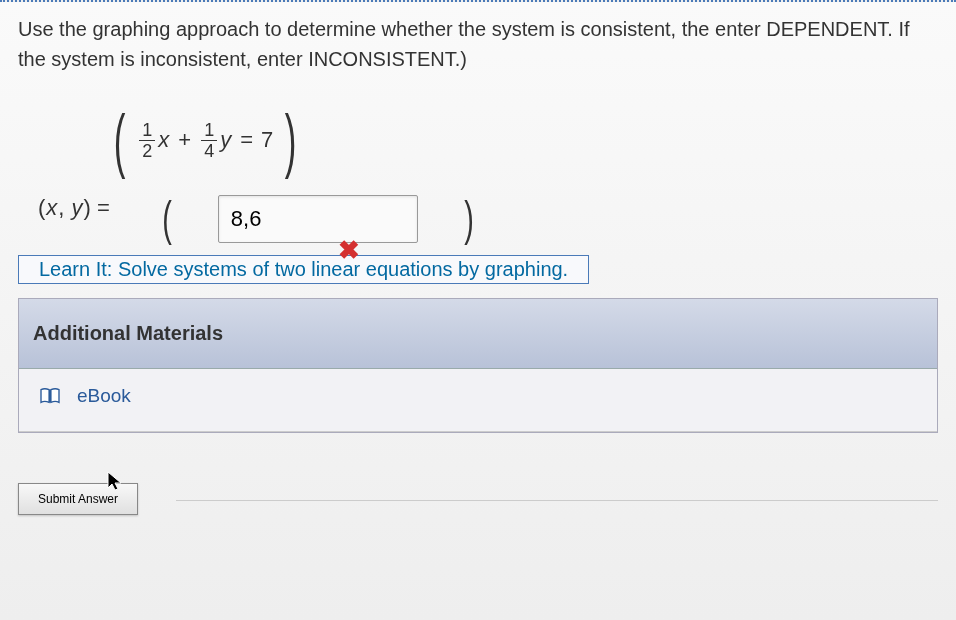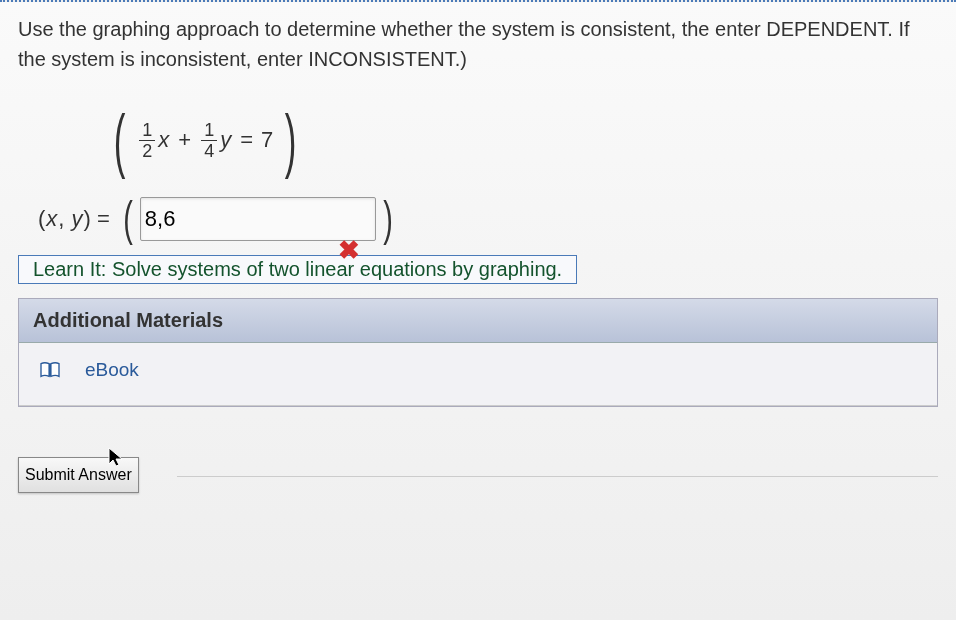--- a/index.html
+++ b/index.html
@@ -59,33 +59,33 @@
       font-size: 18px;
       line-height: 1;
     }
     .frac-num { border-bottom: 1.5px solid #333; padding: 0 3px 1px; }
     .frac-den { padding: 1px 3px 0; }
     .var { font-style: italic; margin: 0 1px; }
     .op { margin: 0 8px; }
     .answer-row {
       margin-left: 20px;
       display: flex;
-      align-items: center;
       font-size: 22px;
       margin-bottom: 4px;
       position: relative;
+      gap: 39px;
     }
     .answer-label { margin-right: 10px; }
     .big-paren { font-size: 48px; font-weight: 300; line-height: 1; transform: scaleX(0.6); display:inline-block; color:#333;}
     .answer-input {
       border: 1.5px solid #999;
       background: #fafafa;
-      padding: 8px 4px;
-      font-size: 22px;
-      width: 236px;
+      padding: 8px 12px;
+      font-size: 22px;
+      width: 200px;
       border-radius: 2px;
       box-shadow: inset 0 1px 3px rgba(0,0,0,0.1);
       margin: 0 4px;
     }
     .x-mark {
       position: absolute;
       left: 300px;
       top: 40px;
       color: #d43030;
       font-weight: bold;
@@ -93,66 +93,66 @@
     }
     .tutorial-row {
       margin-top: 12px;
       font-size: 20px;
       display: flex;
       align-items: baseline;
       flex-wrap: wrap;
     }
     .suggested-label { color: #d43030; margin-right: 6px; }
     .tutorial-link {
-      color: #14532d;
+      color: #0369a1;
       border: 1px solid #4a7ab8;
-      padding: 2px 14px;
+      padding: 2px 20px;
       cursor: pointer;
       background: #f8f9fc;
     }
     .materials-section {
       margin-top: 14px;
       border: 1px solid #aab;
       background: #f2f2f5;
     }
     .materials-header {
       background: linear-gradient(to bottom, #d4dae8, #b8c2d8);
       border-bottom: 1px solid #9aa;
-      padding: 10px 14px;
+      padding: 23px 14px;
       font-size: 20px;
       font-weight: bold;
       color: #333;
     }
     .materials-body {
       padding: 16px 20px 22px;
       border-bottom: 1px solid #ccc;
     }
     .ebook-link {
       display: inline-flex;
       align-items: center;
-      gap: 24px;
+      gap: 16px;
       color: #2a5a9a;
       font-size: 19px;
       cursor: pointer;
     }
     .book-icon {
       width: 22px;
       height: 18px;
       display: inline-block;
     }
     .footer-area {
       padding: 50px 0 0 0;
       display: flex;
       align-items: center;
     }
     .submit-btn {
       border: 1px solid #888;
       background: linear-gradient(to bottom, #f8f8f8, #e0e0e0);
-      padding: 8px 6px;
-      font-size: 16px;
+      padding: 8px 19px;
+      font-size: 12px;
       cursor: pointer;
       box-shadow: 0 1px 2px rgba(0,0,0,0.2);
     }
     .cursor-arrow {
       position: relative;
       left: -32px;
       top: -18px;
       pointer-events: none;
     }
     .divider-line {

